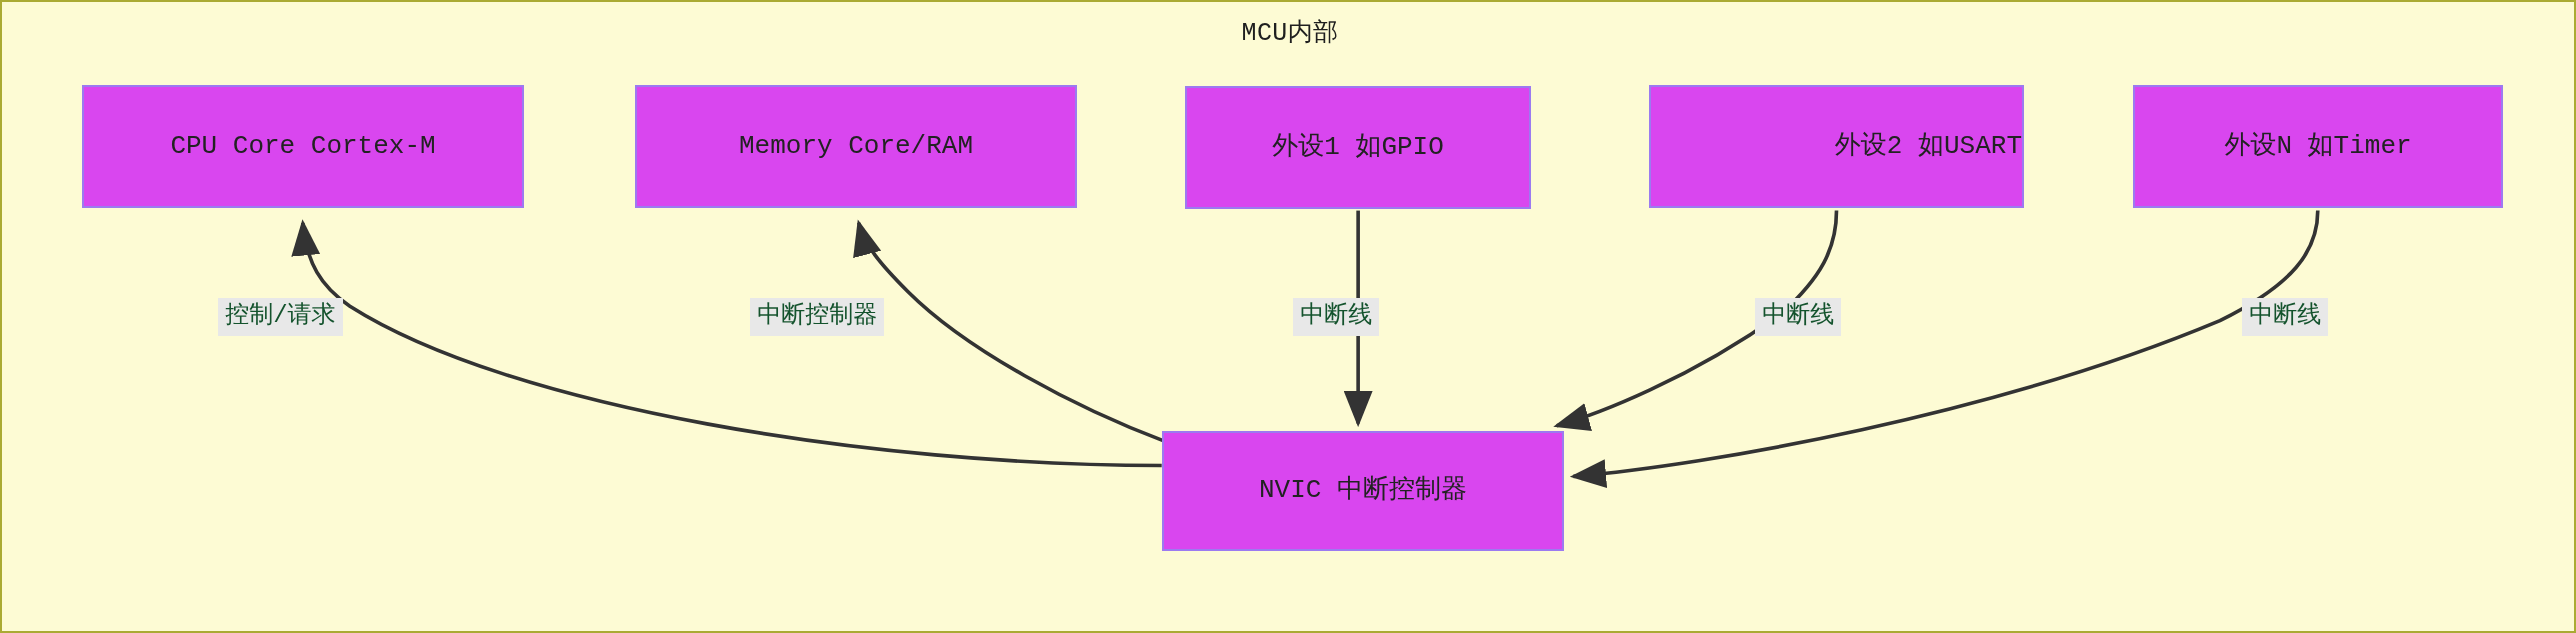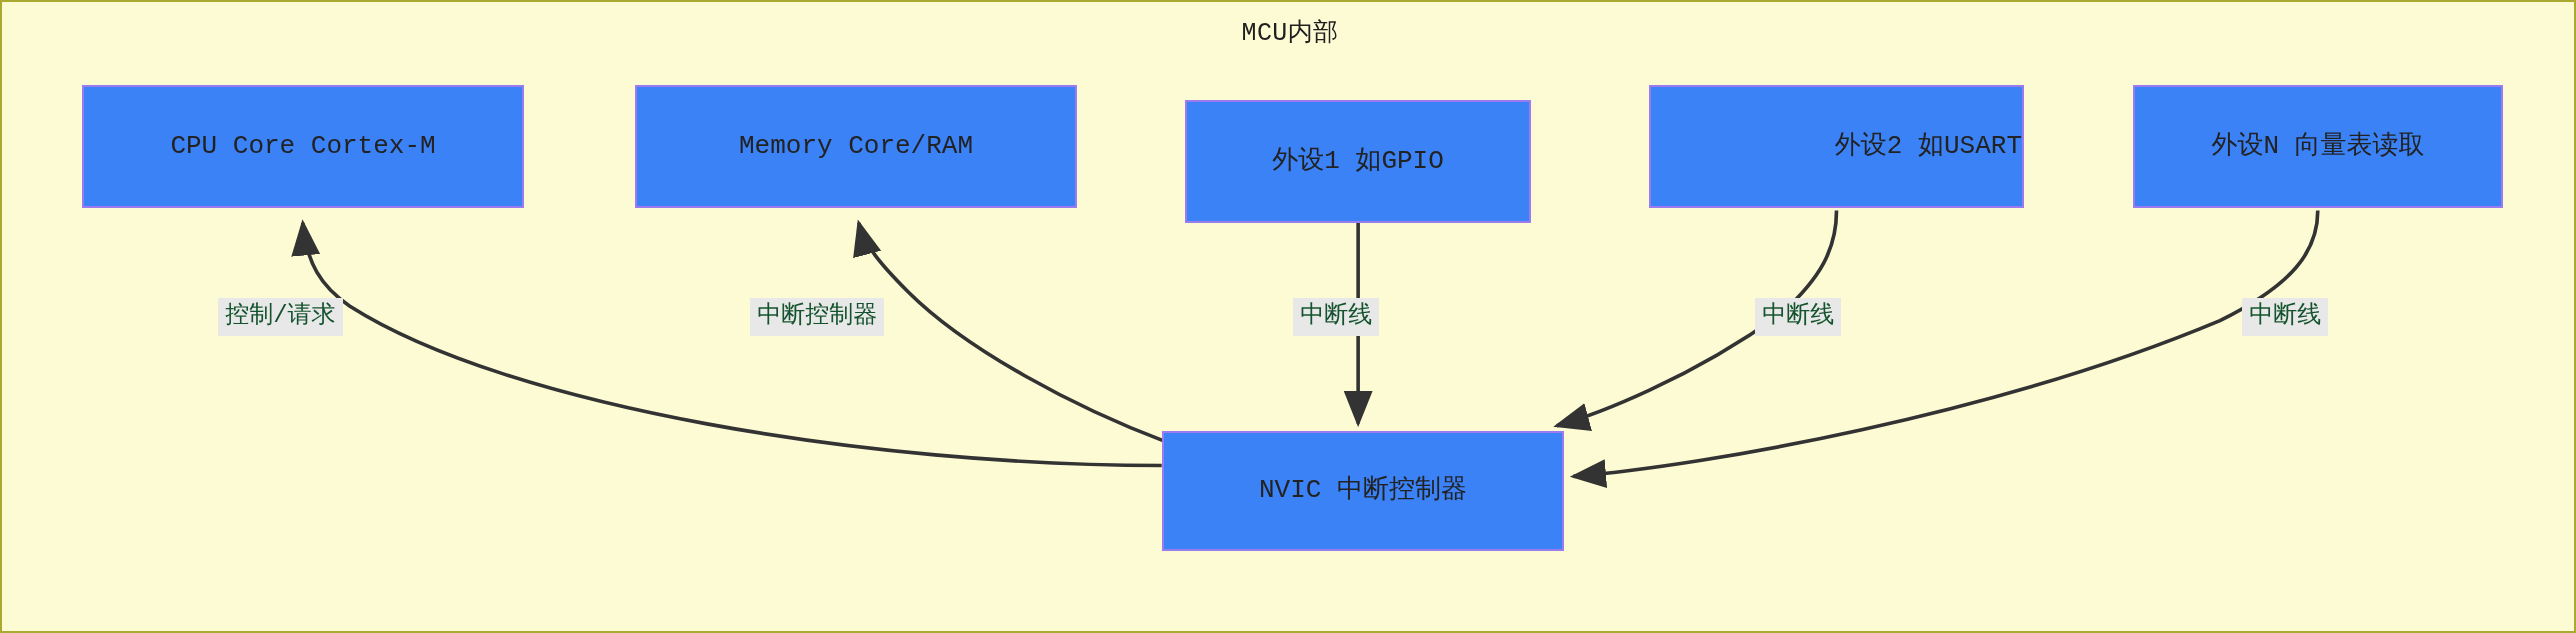--- a/index.html
+++ b/index.html
@@ -30,21 +30,21 @@
     top: 13px;
     width: 2576px;
     text-align: center;
     font-size: 25px;
     color: #1f1f1f;
     letter-spacing: 0.4px;
     z-index: 5;
   }
   .node {
     position: absolute;
-    background: #3b82f6;
+    background: #d946ef;
     border: 2.2px solid #9c7af0;
     box-sizing: border-box;
     display: flex;
     align-items: center;
     justify-content: center;
     z-index: 4;
   }
   .node-label {
     font-size: 26px;
     color: #222222;
@@ -88,30 +88,30 @@
   <div class="subgraph-title">MCU内部</div>
 
   <div class="node" style="left:80px; top:83px; width:442px; height:123px;">
     <span class="node-label">CPU Core Cortex-M</span>
   </div>
 
   <div class="node" style="left:633px; top:83px; width:442px; height:123px;">
     <span class="node-label">Memory Core/RAM</span>
   </div>
 
-  <div class="node" style="left:1183px; top:98px; width:346px; height:123px;">
+  <div class="node" style="left:1183px; top:84px; width:346px; height:123px;">
     <span class="node-label">外设1 如GPIO</span>
   </div>
 
   <div class="node" style="left:1647px; top:83px; width:375px; height:123px;justify-content:flex-end;">
     <span class="node-label">外设2 如USART</span>
   </div>
 
   <div class="node" style="left:2131px; top:83px; width:370px; height:123px;">
-    <span class="node-label">外设N 向量表读取</span>
+    <span class="node-label">外设N 如Timer</span>
   </div>
 
   <div class="node" style="left:1160px; top:429px; width:402px; height:120px;align-items:center;">
     <span class="node-label">NVIC 中断控制器</span>
   </div>
 
   <div class="edge-label" style="left:216px; top:296px;">控制/请求</div>
 
   <div class="edge-label" style="left:748px; top:296px;">中断控制器</div>
 

